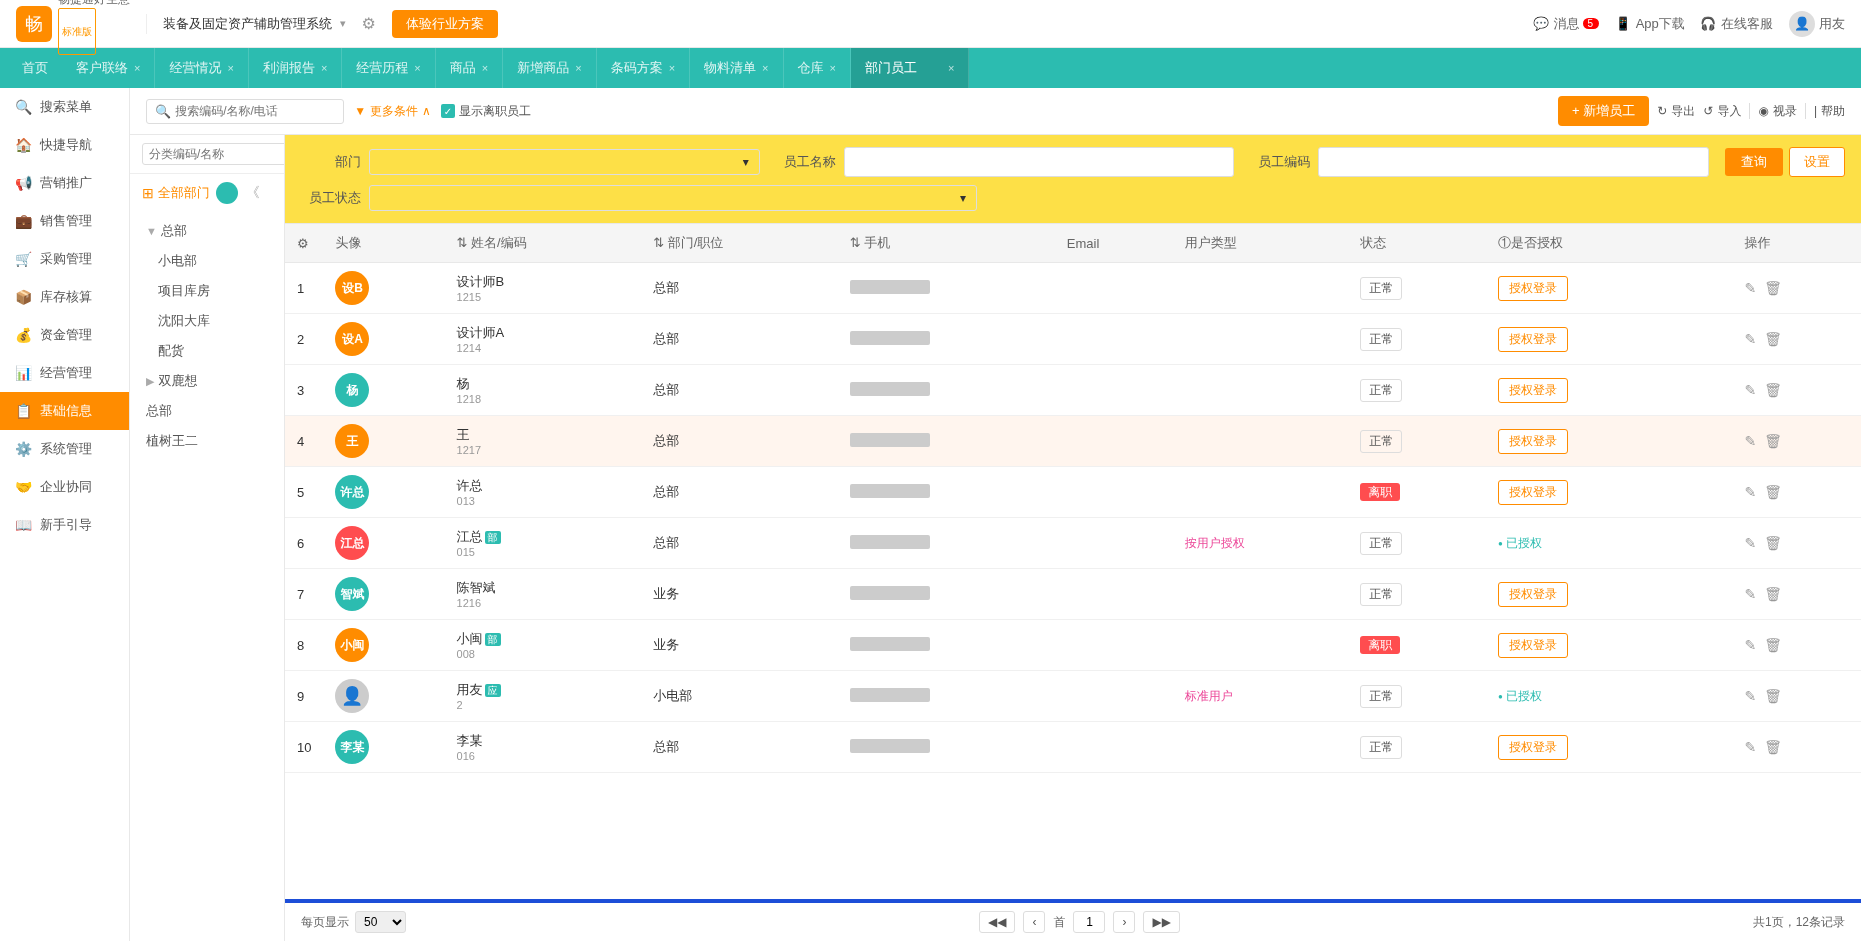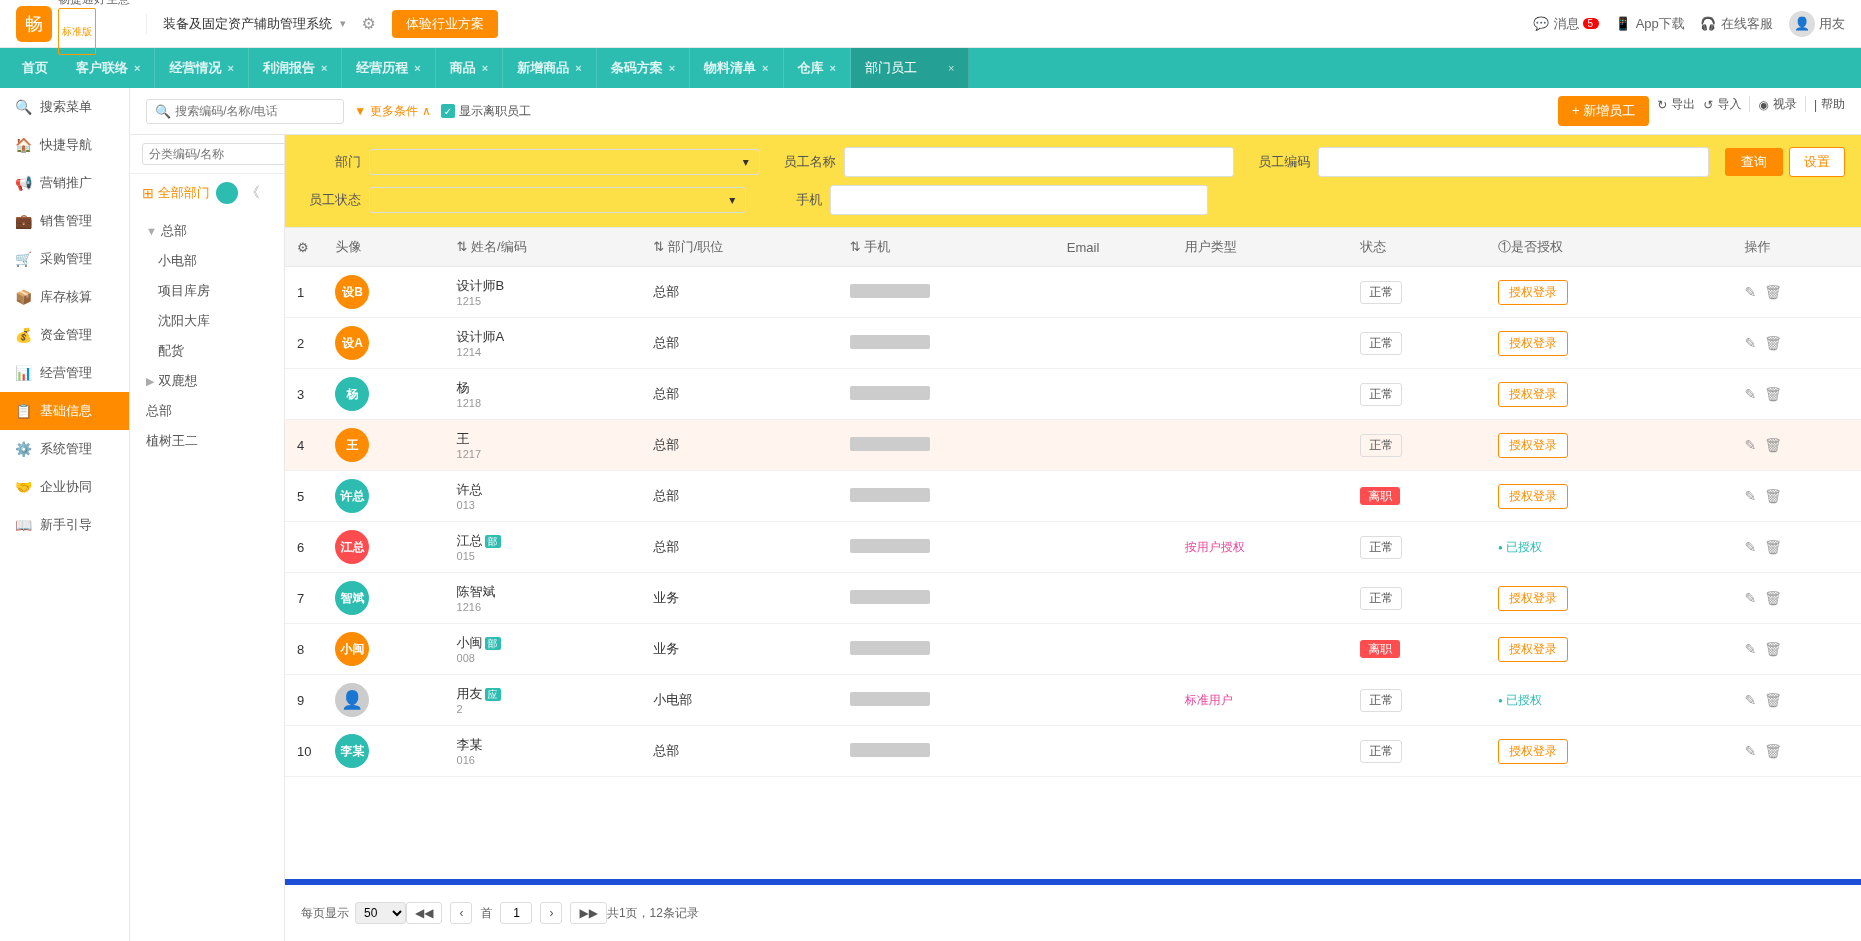--- a/index.html
+++ b/index.html
@@ -22,21 +22,20 @@
     .badge { background: #f00; color: #fff; border-radius: 8px; padding: 0 4px; font-size: 10px; min-width: 16px; text-align: center; }
 
     
     .nav-tabs {
       display: flex; align-items: center; background: #2cbcb0; height: 40px; padding: 0 8px; overflow-x: auto;
     }
     .nav-tab {
       display: flex; align-items: center; padding: 0 14px; height: 40px; color: rgba(255,255,255,0.85);
       font-size: 13px; cursor: pointer; white-space: nowrap; border-right: 1px solid rgba(255,255,255,0.15);
       gap: 4px;
-      font-weight: bold;
     }
     .nav-tab:first-child { border-right: none; }
     .nav-tab.active { background: rgba(0,0,0,0.15); color: #fff; font-weight: 500; gap: 29px; }
     .nav-tab .close-x { font-size: 11px; color: rgba(255,255,255,0.7); margin-left: 2px; }
 
     
     .main-layout { display: flex; height: calc(100vh - 88px); }
 
     
     .sidebar { width: 130px; background: #fff; border-right: 1px solid #e8e8e8; overflow-y: auto; flex-shrink: 0; }
@@ -68,21 +67,21 @@
     .main-panel { flex: 1; display: flex; flex-direction: column; overflow: hidden; }
 
     
     .toolbar { background: #fff; padding: 8px 16px; display: flex; align-items: center; justify-content: space-between; border-bottom: 1px solid #e8e8e8; }
     .toolbar-left { display: flex; align-items: center; gap: 10px; }
     .search-box { display: flex; align-items: center; border: 1px solid #ddd; border-radius: 3px; padding: 4px 8px; gap: 4px; background: #fff; }
     .search-box input { border: none; outline: none; font-size: 12px; width: 180px; color: #999; }
     .more-filter { display: flex; align-items: center; gap: 4px; color: #ff8c00; font-size: 12px; cursor: pointer; }
     .show-inactive { display: flex; align-items: center; gap: 4px; font-size: 12px; color: #555; }
     .checkbox-checked { width: 14px; height: 14px; background: #2cbcb0; border-radius: 2px; display: flex; align-items: center; justify-content: center; color: #fff; font-size: 10px; }
-    .toolbar-right { display: flex; align-items: flex-start; gap: 8px; }
+    .toolbar-right { display: flex; align-items: center; gap: 8px; }
     .add-btn { background: #ff8c00; color: #fff; border: none; padding: 6px 14px; border-radius: 4px; font-size: 13px; cursor: pointer; display: flex; align-items: center; gap: 4px; }
     .action-btn { display: flex; align-items: center; gap: 4px; color: #555; font-size: 12px; cursor: pointer; }
     .divider-v { width: 1px; height: 16px; background: #ddd; }
 
     
     .filter-form { background: #fde047; padding: 12px 16px; border-bottom: 1px solid #e8e8e8; }
     .filter-row { display: flex; align-items: center; gap: 16px; margin-bottom: 8px; }
     .filter-row:last-child { margin-bottom: 0; }
     .filter-item { display: flex; align-items: center; gap: 8px; flex: 1; }
     .filter-label { font-size: 13px; color: #555; white-space: nowrap; min-width: 60px; text-align: right; }
@@ -110,21 +109,21 @@
     .auth-btn { border: 1px solid #ff8c00; color: #ff8c00; background: #fff; padding: 3px 10px; border-radius: 3px; font-size: 12px; cursor: pointer; }
     .authorized { color: #2cbcb0; font-size: 12px; display: flex; align-items: center; gap: 3px; }
     .authorized::before { content: '●'; font-size: 8px; }
     .user-type-badge { font-size: 12px; color: #ec4899; }
     .op-btns { display: flex; gap: 8px; align-items: center; }
     .op-btn { color: #999; cursor: pointer; font-size: 14px; }
     .dept-badge { background: #2cbcb0; color: #fff; font-size: 10px; padding: 1px 3px; border-radius: 2px; margin-left: 2px; }
     .phone-blur { color: #ccc; background: #ccc; border-radius: 2px; min-width: 80px; height: 14px; display: inline-block; }
 
     
-    .table-footer { background: #fff; border-top: 6px solid #1d4ed8; padding: 17px 16px; display: flex; align-items: center; justify-content: flex-start; font-size: 12px; color: #666; }
+    .table-footer { background: #fff; border-top: 4px solid #1d4ed8; padding: 8px 16px; display: flex; align-items: center; justify-content: space-between; font-size: 12px; color: #666; }
     .pagination { display: flex; align-items: center; gap: 8px; }
     .page-btn { border: 1px solid #ddd; background: #fff; padding: 3px 8px; border-radius: 3px; cursor: pointer; color: #555; font-size: 12px; }
     .page-input { border: 1px solid #ddd; border-radius: 3px; width: 32px; text-align: center; padding: 3px; font-size: 12px; }
     .per-page { display: flex; align-items: center; gap: 6px; }
     .per-page select { border: 1px solid #ddd; border-radius: 3px; padding: 2px 4px; font-size: 12px; }
   </style>
 </head>
 <body>
 
 <div class="top-bar">
@@ -371,24 +370,20 @@
             </div>
           </div>
           <div class="filter-row">
             <div class="filter-item">
               <span class="filter-label">员工状态</span>
               <div class="filter-select">
                 <span></span>
                 <span>▾</span>
               </div>
             </div>
-            <div class="filter-item">
-              <span class="filter-label">手机</span>
-              <input class="filter-input" type="text" style="">
-            </div>
             <div class="filter-item"></div>
             <div style="width:160px;"></div>
           </div>
         </div>
 
         <div class="table-wrap">
           <table>
             <thead>
               <tr>
                 <th style="width:36px;">⚙</th>

